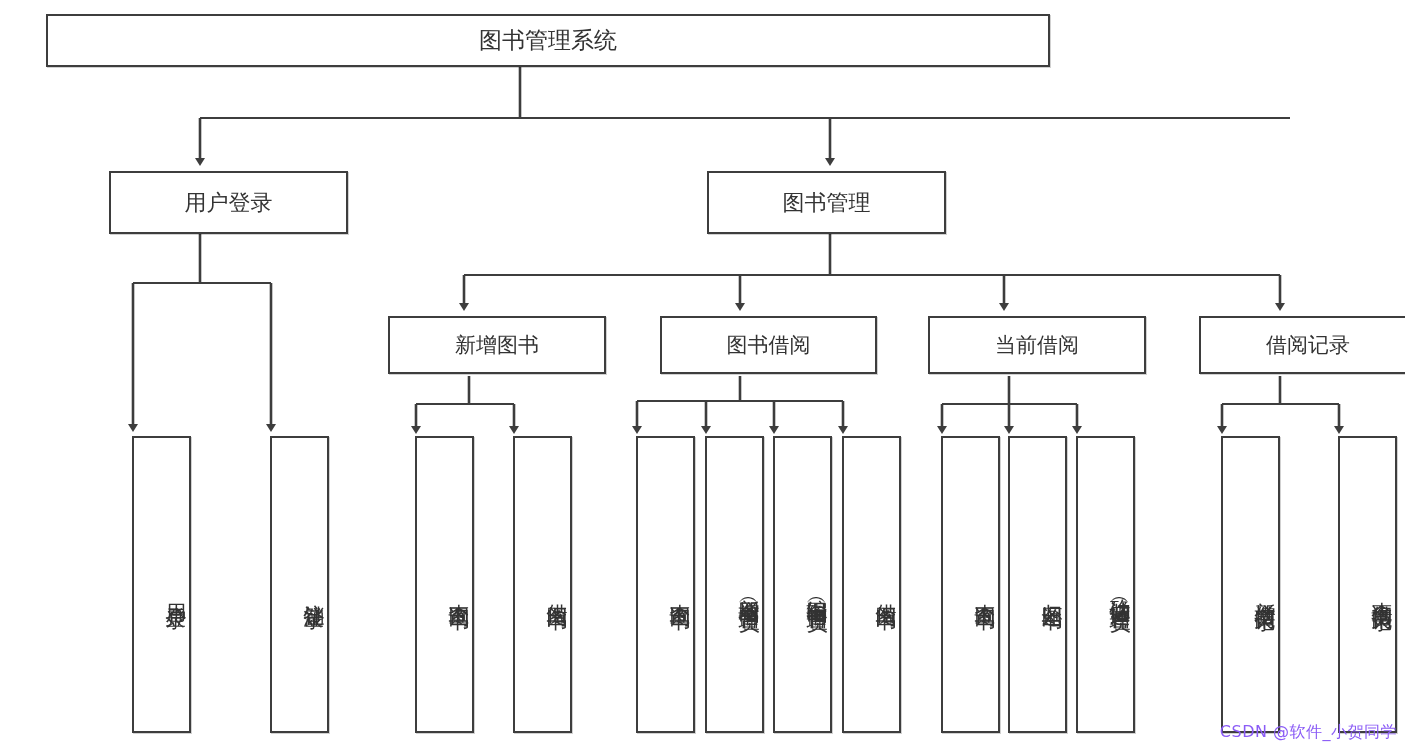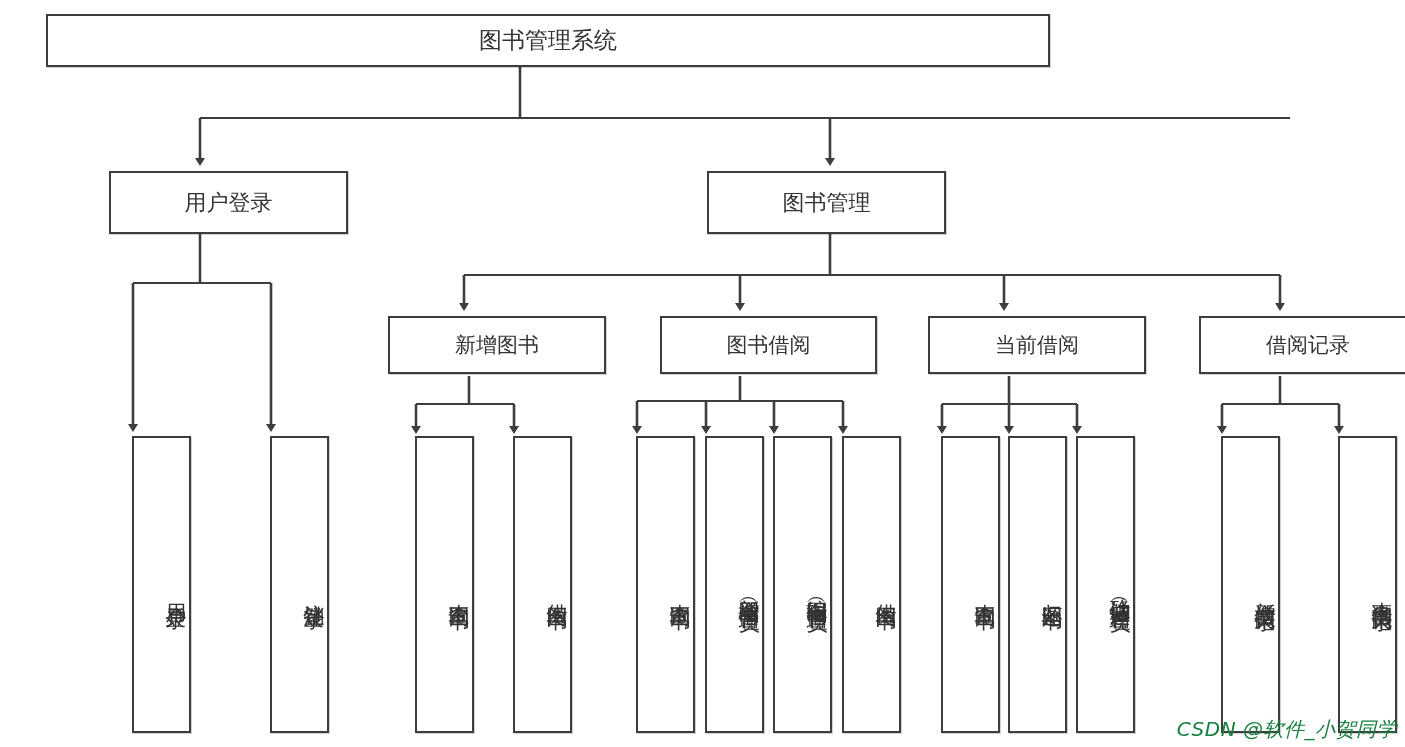--- a/index.html
+++ b/index.html
@@ -45,26 +45,25 @@
   }
   .node.leaf > span{
     writing-mode:vertical-rl;
     text-orientation:upright;
     white-space:nowrap;
   }
   .watermark{
     position:absolute;
     right:8px;
     bottom:4px;
-    font-size:20px;
-    color:#15803d;
+    font-size:16px;
+    color:#8b5cf6;
     letter-spacing:0.5px;
     white-space:nowrap;
     font-family:"DejaVu Sans","Liberation Sans",sans-serif;
-    font-style:italic;
   }
 </style>
 </head>
 <body>
 
 <div id="diagram-root">
 
   <svg class="svg-layer" viewBox="0 0 1405 747" width="1405" height="747" xmlns="http://www.w3.org/2000/svg">
     <defs>
       <marker id="arrow" markerWidth="10" markerHeight="10" refX="4" refY="5" orient="auto" markerUnits="userSpaceOnUse">

